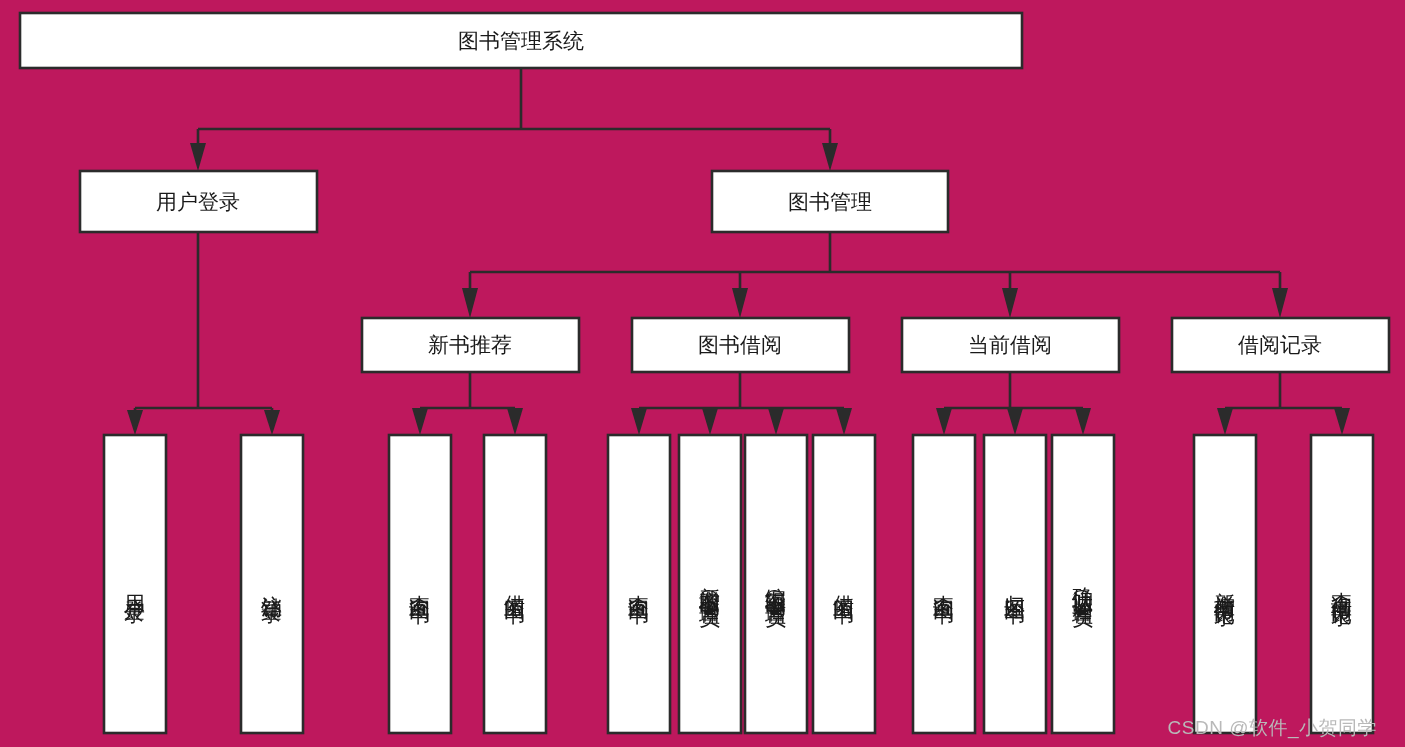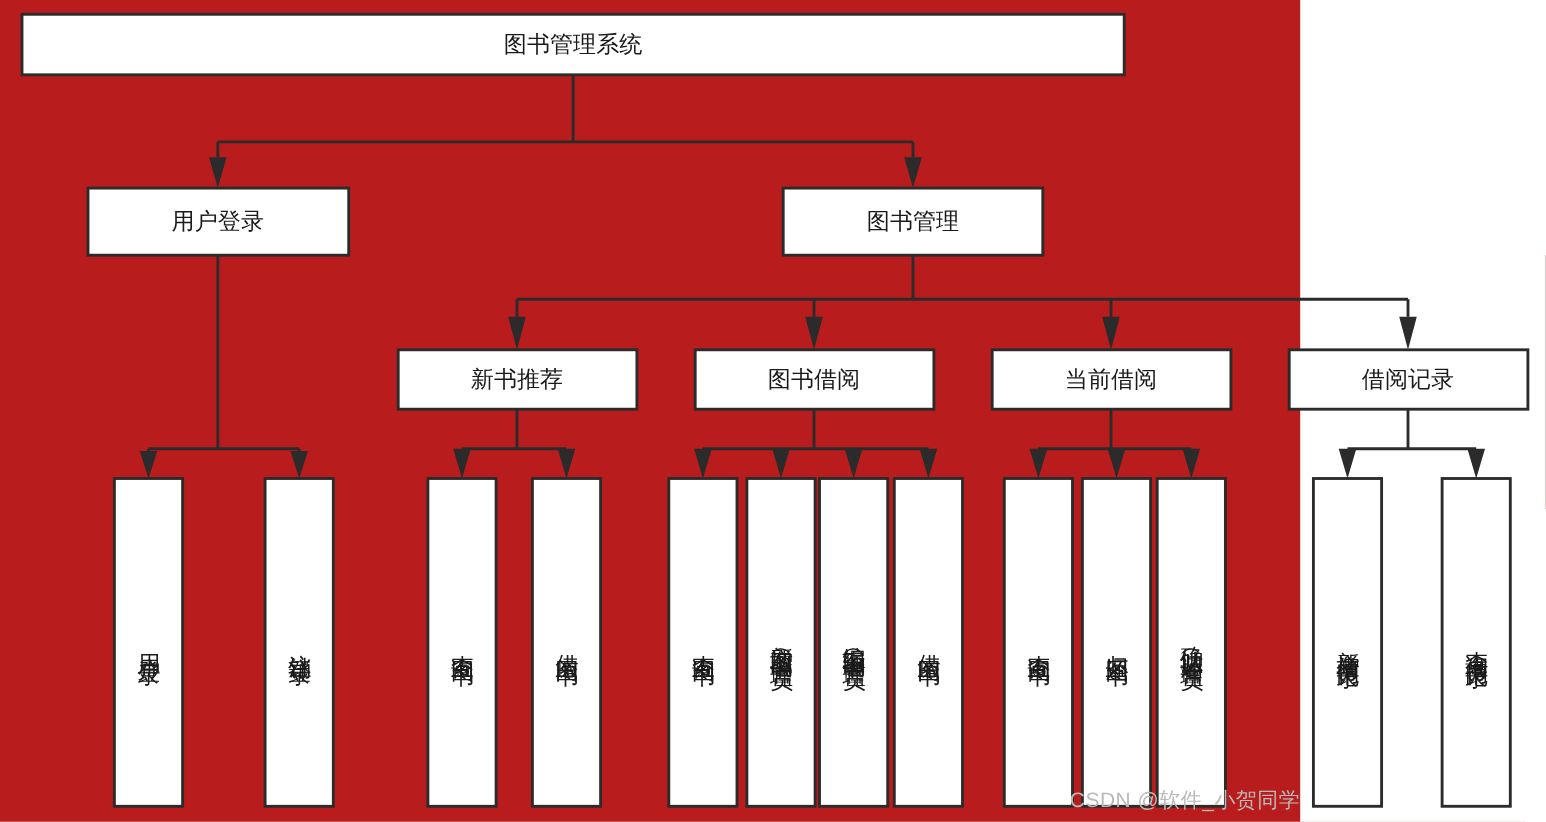--- a/index.html
+++ b/index.html
@@ -8,23 +8,23 @@
     background: #ffffff;
   }
   body {
     width: 1405px;
     height: 747px;
     overflow: hidden;
     font-family: "Liberation Sans", "DejaVu Sans", sans-serif;
   }
   #diagram-root {
     position: relative;
-    width: 1182px;
+    width: 1405px;
     height: 747px;
-    background: #b91c1c;
+    background: #be185d;
   }
   svg#flowchart {
     position: absolute;
     left: 0;
     top: 0;
     width: 1405px;
     height: 747px;
     display: block;
   }
   .node-box {
@@ -55,21 +55,21 @@
     fill: #1a1a1a;
     writing-mode: vertical-rl;
     text-orientation: upright;
     glyph-orientation-vertical: 0;
     letter-spacing: 3px;
     text-anchor: middle;
     dominant-baseline: central;
   }
   .watermark-text {
     position: absolute;
-    right: 0;
+    right: 28px;
     bottom: 6px;
     font-family: "Liberation Sans", "DejaVu Sans", sans-serif;
     font-size: 19px;
     color: #b9b9b9;
     white-space: nowrap;
     user-select: none;
     letter-spacing: 0.5px;
   }
 </style>
 </head>

